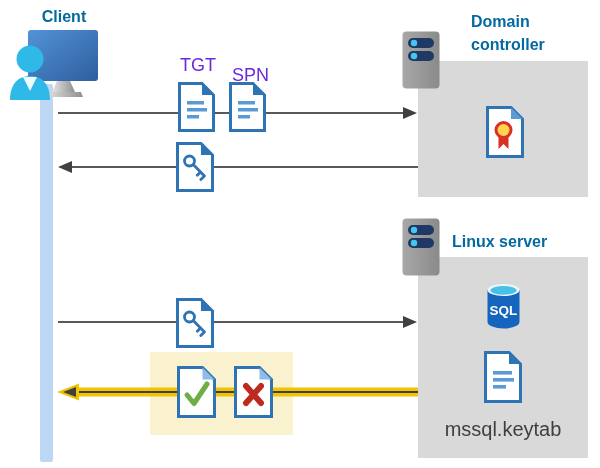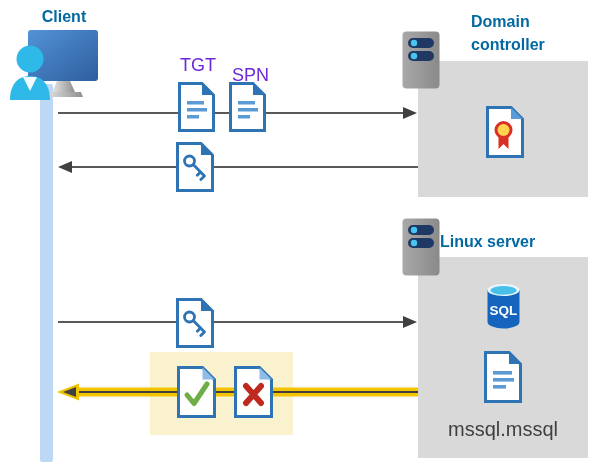--- a/index.html
+++ b/index.html
@@ -18,21 +18,21 @@
   
   .client-label{left:24px;top:5px;width:80px;text-align:center;}
   .client-icon{left:8px;top:28px;}
   .lifeline{left:40px;top:84px;width:13px;height:378px;}
 
   .dc-title{left:452px;top:10px;width:130px;margin-left:19px;}
   .dc-server-icon{left:402px;top:31px;}
   .dc-box{left:418px;top:61px;width:170px;height:136px;}
   .cert-icon{left:486px;top:106px;}
 
-  .ls-title{left:440px;top:230px;width:145px;white-space:nowrap;}
+  .ls-title{left:452px;top:230px;width:145px;white-space:nowrap;}
   .ls-server-icon{left:402px;top:218px;}
   .ls-box{left:418px;top:257px;width:170px;height:201px;}
   .sql-icon{left:485px;top:282px;}
   .keytab-doc-icon{left:484px;top:351px;}
   .keytab-label{left:418px;top:418px;width:170px;}
 
   .tgt-label{left:176px;top:55px;width:40px;}
   .spn-label{left:227px;top:55px;width:42px;margin-top:10px;}
   .tgt-doc{left:178px;top:82px;}
   .spn-doc{left:229px;top:82px;}
@@ -124,21 +124,21 @@
     <ellipse cx="18.5" cy="8.3" rx="13" ry="4.4" fill="#49C0E8"></ellipse>
     <text x="18.5" y="33" font-size="13.5" font-weight="bold" fill="#ffffff" text-anchor="middle">SQL</text>
   </svg>
   <svg class="abs keytab-doc-icon icon-layer" width="38" height="52" viewBox="0 0 38 52">
     <path d="M1.5 1.5 H25 L36.5 13 V50.5 H1.5 Z" fill="#ffffff" stroke="#2E74B5" stroke-width="3"></path>
     <path d="M25 1.5 L36.5 13 H25 Z" fill="#2E74B5"></path>
     <rect x="9" y="20" width="19" height="3.6" fill="#5B9BD5"></rect>
     <rect x="9" y="27" width="21" height="3.6" fill="#5B9BD5"></rect>
     <rect x="9" y="34" width="13" height="3.6" fill="#5B9BD5"></rect>
   </svg>
-  <div class="abs file-label keytab-label icon-layer">mssql.mssql</div>
+  <div class="abs file-label keytab-label icon-layer">mssql.keytab</div>
 
   <div class="abs small-label tgt-label icon-layer">TGT</div>
   <div class="abs small-label spn-label icon-layer">SPN</div>
   <svg class="abs row1-arrow line-layer" width="362" height="16" viewBox="0 0 362 16">
     <line x1="2" y1="8" x2="348" y2="8" stroke="#595959" stroke-width="2.2"></line>
     <polygon points="347,2 361,8 347,14" fill="#404040"></polygon>
   </svg>
   <svg class="abs tgt-doc icon-layer" width="37" height="50" viewBox="0 0 37 50">
     <path d="M1.5 1.5 H24 L35.5 13 V48.5 H1.5 Z" fill="#ffffff" stroke="#2E74B5" stroke-width="3"></path>
     <path d="M24 1.5 L35.5 13 H24 Z" fill="#2E74B5"></path>

